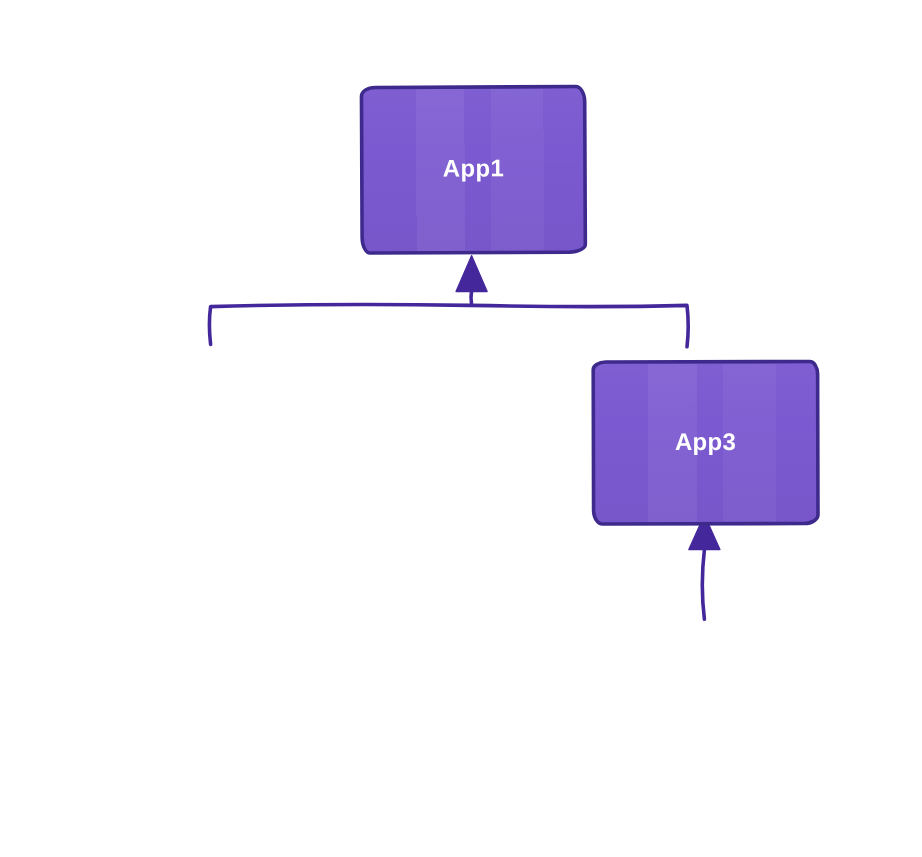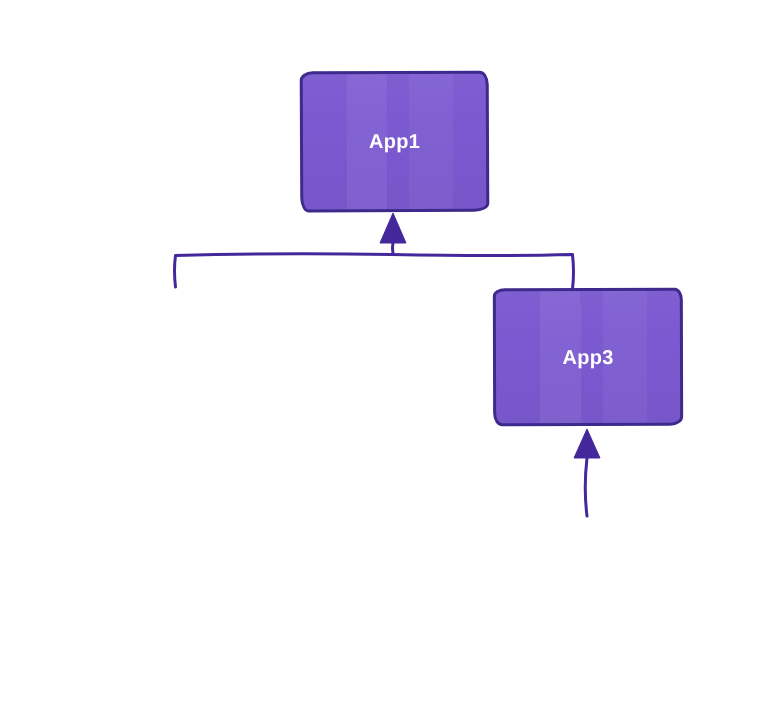--- a/index.html
+++ b/index.html
@@ -51,21 +51,21 @@
     justify-content: center;
     cursor: pointer;
   }
   
   .node-app1 { left: 300px; top: 71px;  width: 189px; height: 141px;
                border-radius: 13px 9px 15px 8px / 9px 14px 8px 15px;
                transform: rotate(-0.25deg); }
   .node-app2 { left: 81px;  top: 286px; width: 190px; height: 141px;
                border-radius: 6px 8px 10px 6px / 7px 6px 8px 9px;
                transform: rotate(0.2deg); }
-  .node-app3 { left: 493px; top: 288px; width: 190px; height: 138px;
+  .node-app3 { left: 493px; top: 300px; width: 190px; height: 138px;
                border-radius: 12px 8px 13px 9px / 8px 12px 9px 13px;
                transform: rotate(-0.15deg); align-items: center; }
   .node-app4 { left: 493px; top: 515px; width: 188px; height: 139px;
                border-radius: 8px 10px 14px 7px / 9px 8px 10px 12px;
                transform: rotate(0.2deg); }
   .node-label {
     color: var(--labelColor, #ffffff);
     font-size: 20px;
     font-weight: bold;
     letter-spacing: 0.3px;

